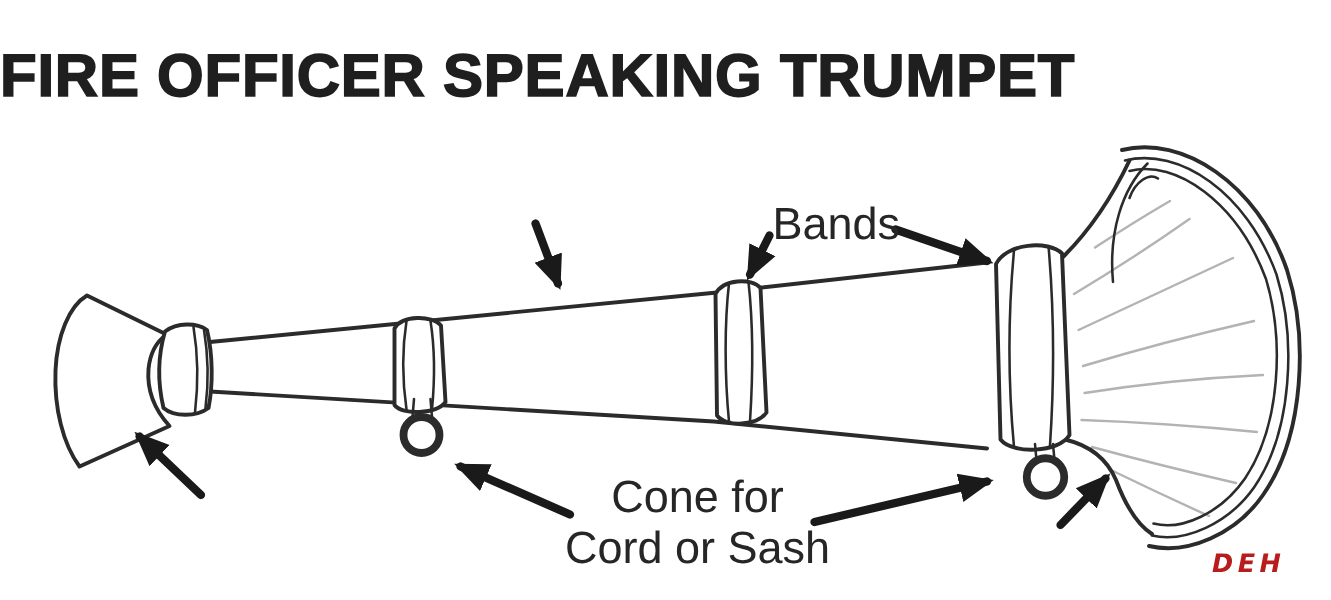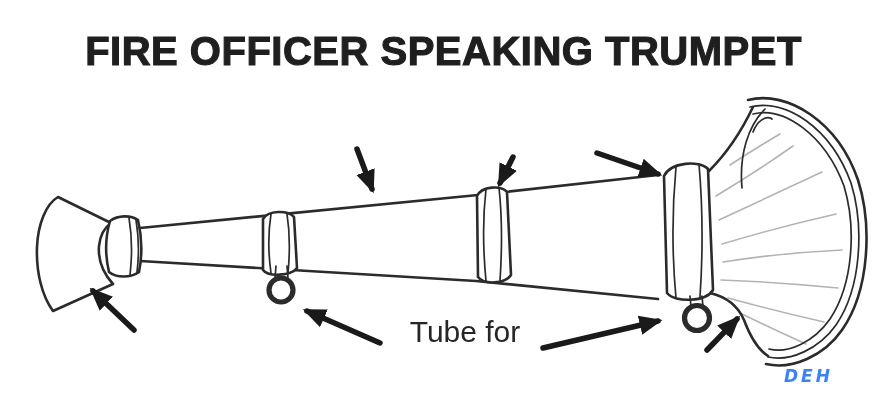--- a/index.html
+++ b/index.html
@@ -15,45 +15,45 @@
   .ink{fill:none;stroke:var(--color-ink,#2b2b2b);stroke-width:2.6;stroke-linecap:round;stroke-linejoin:round;}
   .ink-fill{fill:#ffffff;stroke:var(--color-ink,#2b2b2b);stroke-width:2.6;stroke-linejoin:round;}
   .thin{stroke-width:1.7;}
   .shade{fill:none;stroke:var(--color-shading,#b3b3b3);stroke-width:1.6;stroke-linecap:round;}
   .arrow{fill:none;stroke:var(--color-arrow,#1a1a1a);stroke-width:5.5;stroke-linecap:round;}
   #ah path{fill:var(--color-arrow,#1a1a1a);stroke:none;}
   .ring{fill:none;stroke:var(--color-ink,#2b2b2b);stroke-width:5.2;}
 
   .title{
     position:absolute;top:31px;left:0;right:0;
-    text-align:center;
+    text-align:left;
     font-size:40px;line-height:1;
     font-weight:700;
     letter-spacing:0.5px;
     color:var(--color-text,#1f1f1f);
     -webkit-text-stroke:1.1px var(--color-text,#1f1f1f);
   }
   .lbl{
     position:absolute;
     font-size:30px;line-height:34px;
     text-align:center;
     white-space:nowrap;
     color:#262626;
   }
   .lbl-tube{left:245px;top:106px;width:200px;}
   .lbl-bands{left:500px;top:133px;width:115px;}
   .lbl-mouthpiece{left:57px;top:332px;width:200px;}
   .lbl-rings{left:365px;top:315px;width:200px;white-space:normal;}
   .lbl-bell{left:628px;top:338px;width:95px;}
   .signature{
-    position:absolute;left:784px;top:366px;
+    position:absolute;left:808px;top:366px;
     font-family:"DejaVu Sans",sans-serif;
     font-style:italic;font-weight:700;
     font-size:17px;letter-spacing:3px;
-    color:#3b82f6;
+    color:#b91c1c;
   }
 </style>
 </head>
 <body>
 
 <div class="stage">
 
   <svg class="drawing" width="887" height="400" viewBox="0 0 887 400" aria-hidden="true">
     <defs>
       <marker id="ah" viewBox="0 0 10 10" refX="8" refY="5" markerWidth="4.2" markerHeight="4.2" orient="auto-start-reverse" markerUnits="strokeWidth">
@@ -133,21 +133,23 @@
       <line class="arrow" x1="134" y1="330" x2="93" y2="291" marker-end="url(#ah)"></line>
       <line class="arrow" x1="380" y1="343" x2="307" y2="311" marker-end="url(#ah)"></line>
       <line class="arrow" x1="543" y1="348" x2="658" y2="321" marker-end="url(#ah)"></line>
       <line class="arrow" x1="707" y1="350" x2="737" y2="319" marker-end="url(#ah)"></line>
     </g>
   </svg>
 
   <div class="title">FIRE OFFICER SPEAKING TRUMPET</div>
 
 
+  <div class="lbl lbl-bands">Bands</div>
 
 
   <div class="lbl lbl-rings">
-    <div>Tube for</div>
+    <div>Cone for</div>
+    <div>Cord or Sash</div>
   </div>
 
 
   <div class="signature">DEH</div>
 </div>
 
 </body></html>

